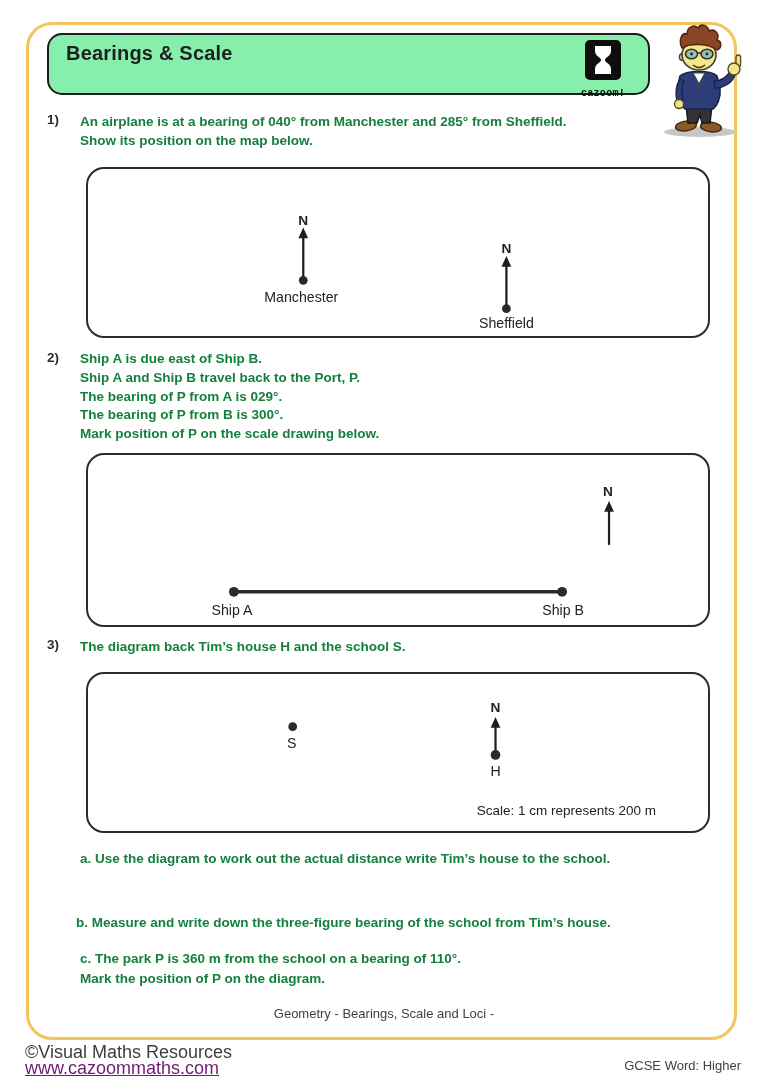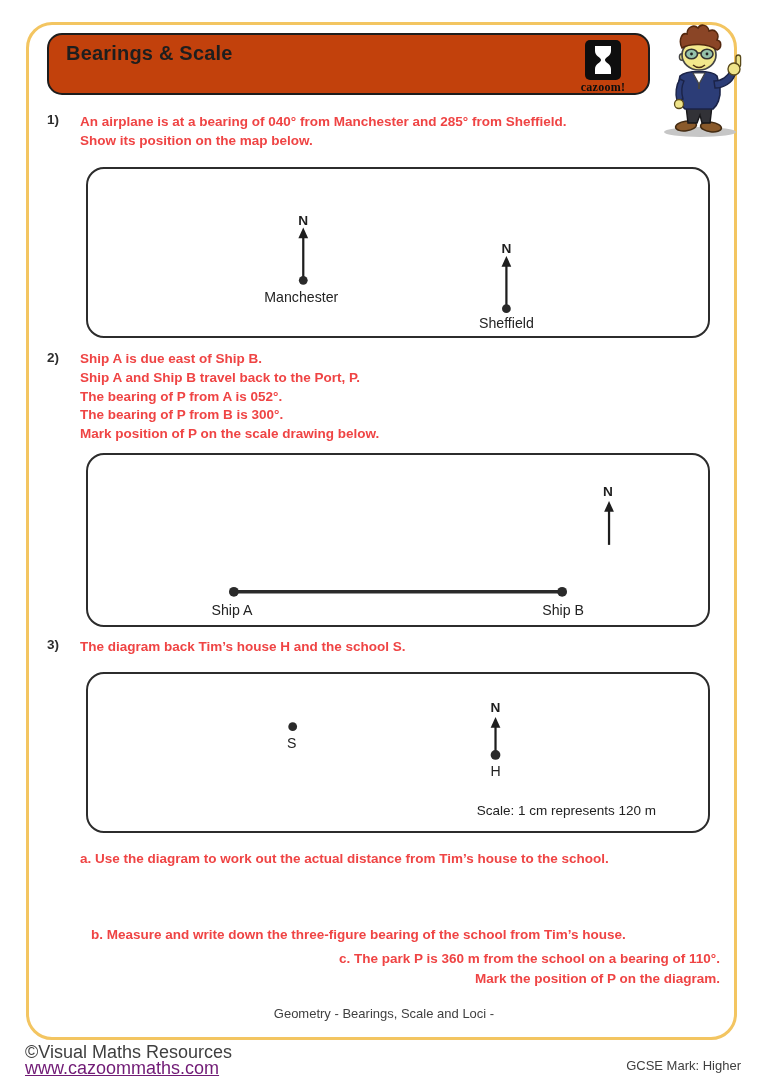--- a/index.html
+++ b/index.html
@@ -9,33 +9,33 @@
   }
   .abs{position:absolute;}
   
   .page-frame{
     left:26px;top:22px;width:711px;height:1018px;box-sizing:border-box;
     border:3px solid #f3c561;border-radius:26px;background:#ffffff;
   }
   
   .title-box{
     left:47px;top:33px;width:603px;height:62px;box-sizing:border-box;
-    border:2.5px solid #1d1d1d;border-radius:15px;background:#c2410c;
+    border:2.5px solid #1d1d1d;border-radius:15px;background:#86efac;
   }
   .title-text{
     left:17px;top:6px;font-size:20px;font-weight:bold;line-height:25px;
     color:#1e1e1e;letter-spacing:.2px;white-space:nowrap;
   }
   .logo{right:13px;top:5px;width:64px;text-align:center;}
   .logo-mark{width:36px;height:40px;background:#0e0e0e;border-radius:5px;margin:0 auto;}
-  .logo-text{font-family:Liberation Serif, serif;font-weight:bold;font-size:12px;color:#0e0e0e;margin-top:0;letter-spacing:.3px;}
+  .logo-text{font-family:Liberation Mono, monospace;font-weight:bold;font-size:10px;color:#0e0e0e;margin-top:8px;letter-spacing:.3px;}
   .mascot{left:646px;top:24px;width:112px;height:116px;z-index:5;}
   
   .q-num{font-size:13.5px;font-weight:bold;color:#2d2d2d;}
-  .q-text{font-size:13.5px;font-weight:bold;color:#ef4444;line-height:19px;white-space:pre-line;width:640px;}
+  .q-text{font-size:13.5px;font-weight:bold;color:#15803d;line-height:19px;white-space:pre-line;width:640px;}
   
   .dbox{
     box-sizing:border-box;border:2.4px solid #2c2c2c;border-radius:18px;background:#ffffff;
   }
   .dbox svg{position:absolute;left:0;top:0;width:100%;height:100%;}
   text.lbl{font-family:"Liberation Sans",sans-serif;font-size:14.5px;fill:#232323;}
   text.nlbl{font-family:"Liberation Sans",sans-serif;font-size:14px;font-weight:bold;fill:#1e1e1e;}
   .arrowline{stroke:#1e1e1e;stroke-width:2.3;}
   .shipline{stroke:#2a2a2a;stroke-width:3.6;}
   .head{fill:#1e1e1e;}
@@ -116,21 +116,21 @@
     <g>
       <circle class="dot" cx="423" cy="143" r="4.5"></circle>
       <text class="lbl" x="423" y="163" text-anchor="middle">Sheffield</text>
     </g>
   </svg>
 </div>
 
 <div class="abs q-num" style="left:47px;top:350px;">2)</div>
 <div class="abs q-text" style="left:80px;top:350px;line-height:18.8px;">Ship A is due east of Ship B.
 Ship A and Ship B travel back to the Port, P.
-The bearing of P from A is 052°.
+The bearing of P from A is 029°.
 The bearing of P from B is 300°.
 Mark position of P on the scale drawing below.</div>
 
 <div class="abs dbox" style="left:86px;top:453px;width:624px;height:174px;">
   <svg viewBox="0 0 624 174">
     <g>
       <text class="nlbl" x="527" y="42" text-anchor="middle">N</text>
       <line class="arrowline" x1="528" y1="56" x2="528" y2="92"></line>
       <polygon class="head" points="528,47 523,58 533,58"></polygon>
     </g>
@@ -156,28 +156,28 @@
     <g>
       <text class="nlbl" x="412" y="39" text-anchor="middle">N</text>
       <line class="arrowline" x1="412" y1="52" x2="412" y2="83"></line>
       <polygon class="head" points="412,44 407,55 417,55"></polygon>
     </g>
     <g>
       <circle class="dot" cx="412" cy="83" r="5"></circle>
       <text class="lbl" x="412" y="105" text-anchor="middle">H</text>
     </g>
   </svg>
-  <div class="abs scale-note"><b>Scale</b><span>: 1 cm represents 120 m</span></div>
+  <div class="abs scale-note"><b>Scale</b><span>: 1 cm represents 200 m</span></div>
 </div>
 
-<div class="abs q-text" style="left:80px;top:849px;">a. Use the diagram to work out the actual distance from Tim’s house to the school.</div>
-<div class="abs q-text" style="left:91px;top:913px;margin-top:12px;">b. Measure and write down the three-figure bearing of the school from Tim’s house.</div>
-<div class="abs q-text" style="left:80px;top:949px;line-height:19.5px;text-align:right;">c. The park P is 360 m from the school on a bearing of 110°.
+<div class="abs q-text" style="left:80px;top:849px;">a. Use the diagram to work out the actual distance write Tim’s house to the school.</div>
+<div class="abs q-text" style="left:76px;top:913px;">b. Measure and write down the three-figure bearing of the school from Tim’s house.</div>
+<div class="abs q-text" style="left:80px;top:949px;line-height:19.5px;">c. The park P is 360 m from the school on a bearing of 110°.
 Mark the position of P on the diagram.</div>
 
 <div class="abs footer-left">
   <div>©Visual Maths Resources</div>
   <div><a class="footer-link">www.cazoommaths.com</a></div>
 </div>
 <div class="abs footer-center">
   <div>Geometry - Bearings, Scale and Loci -</div>
 </div>
-<div class="abs footer-right">GCSE Mark: Higher</div>
+<div class="abs footer-right">GCSE Word: Higher</div>
 
 </body></html>

